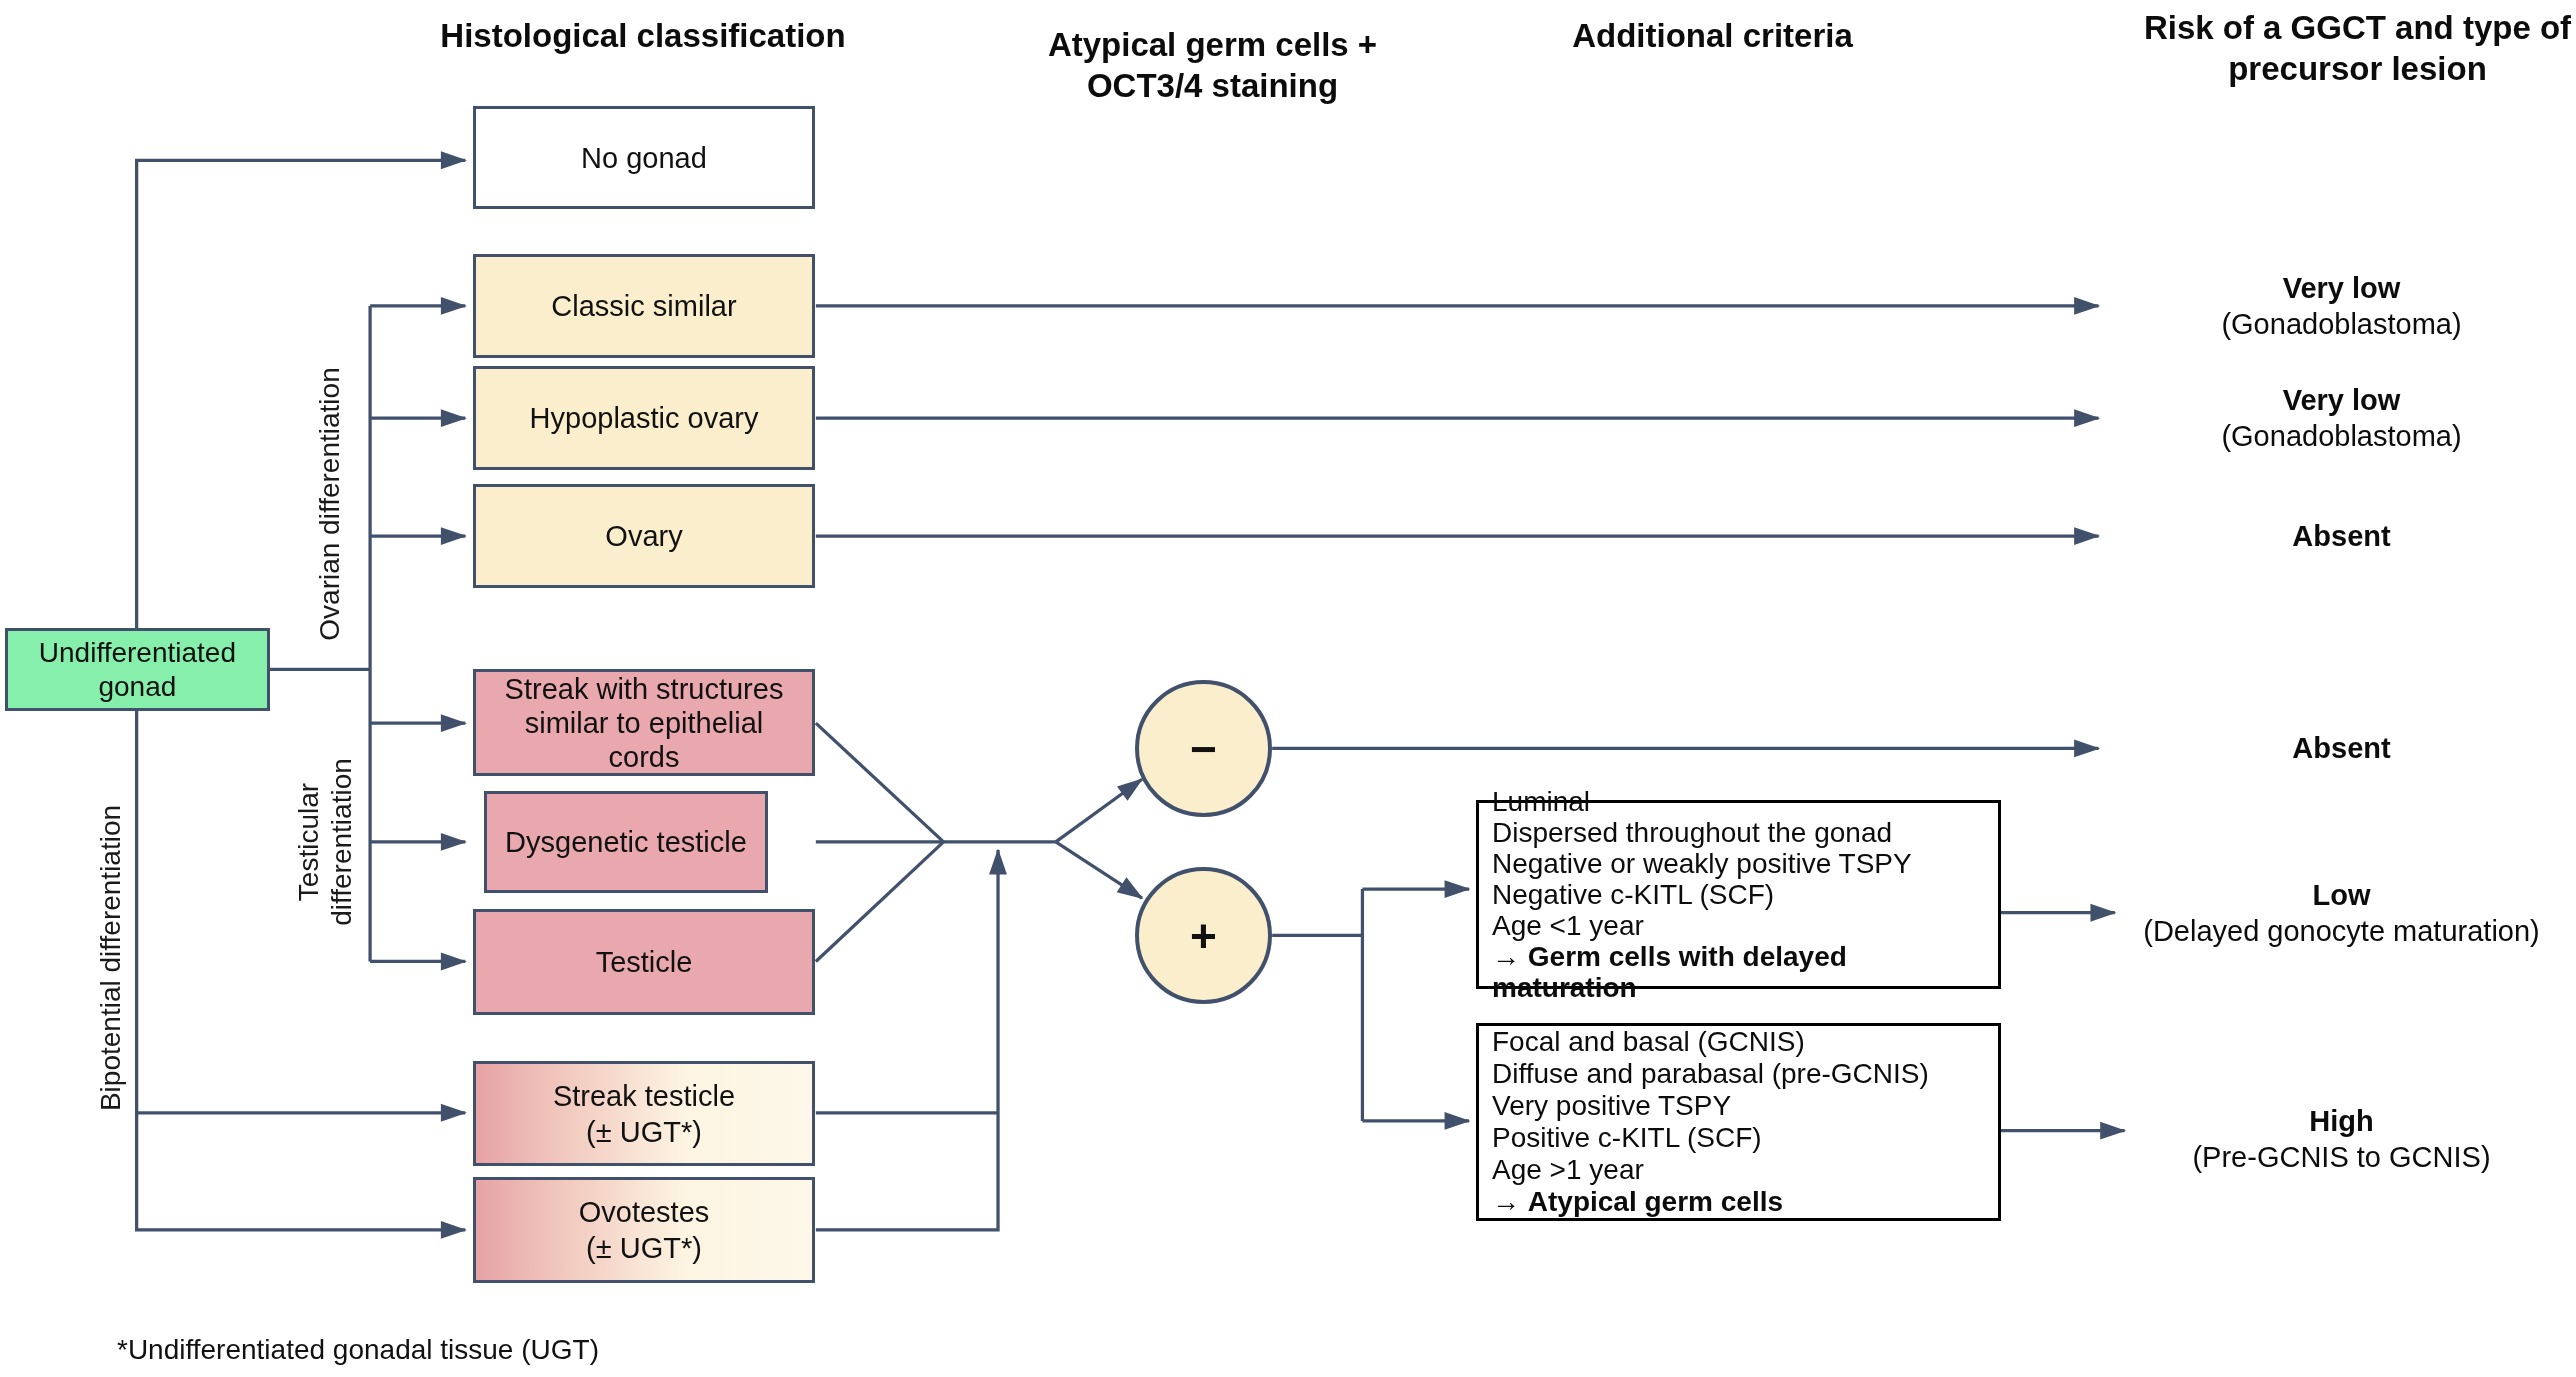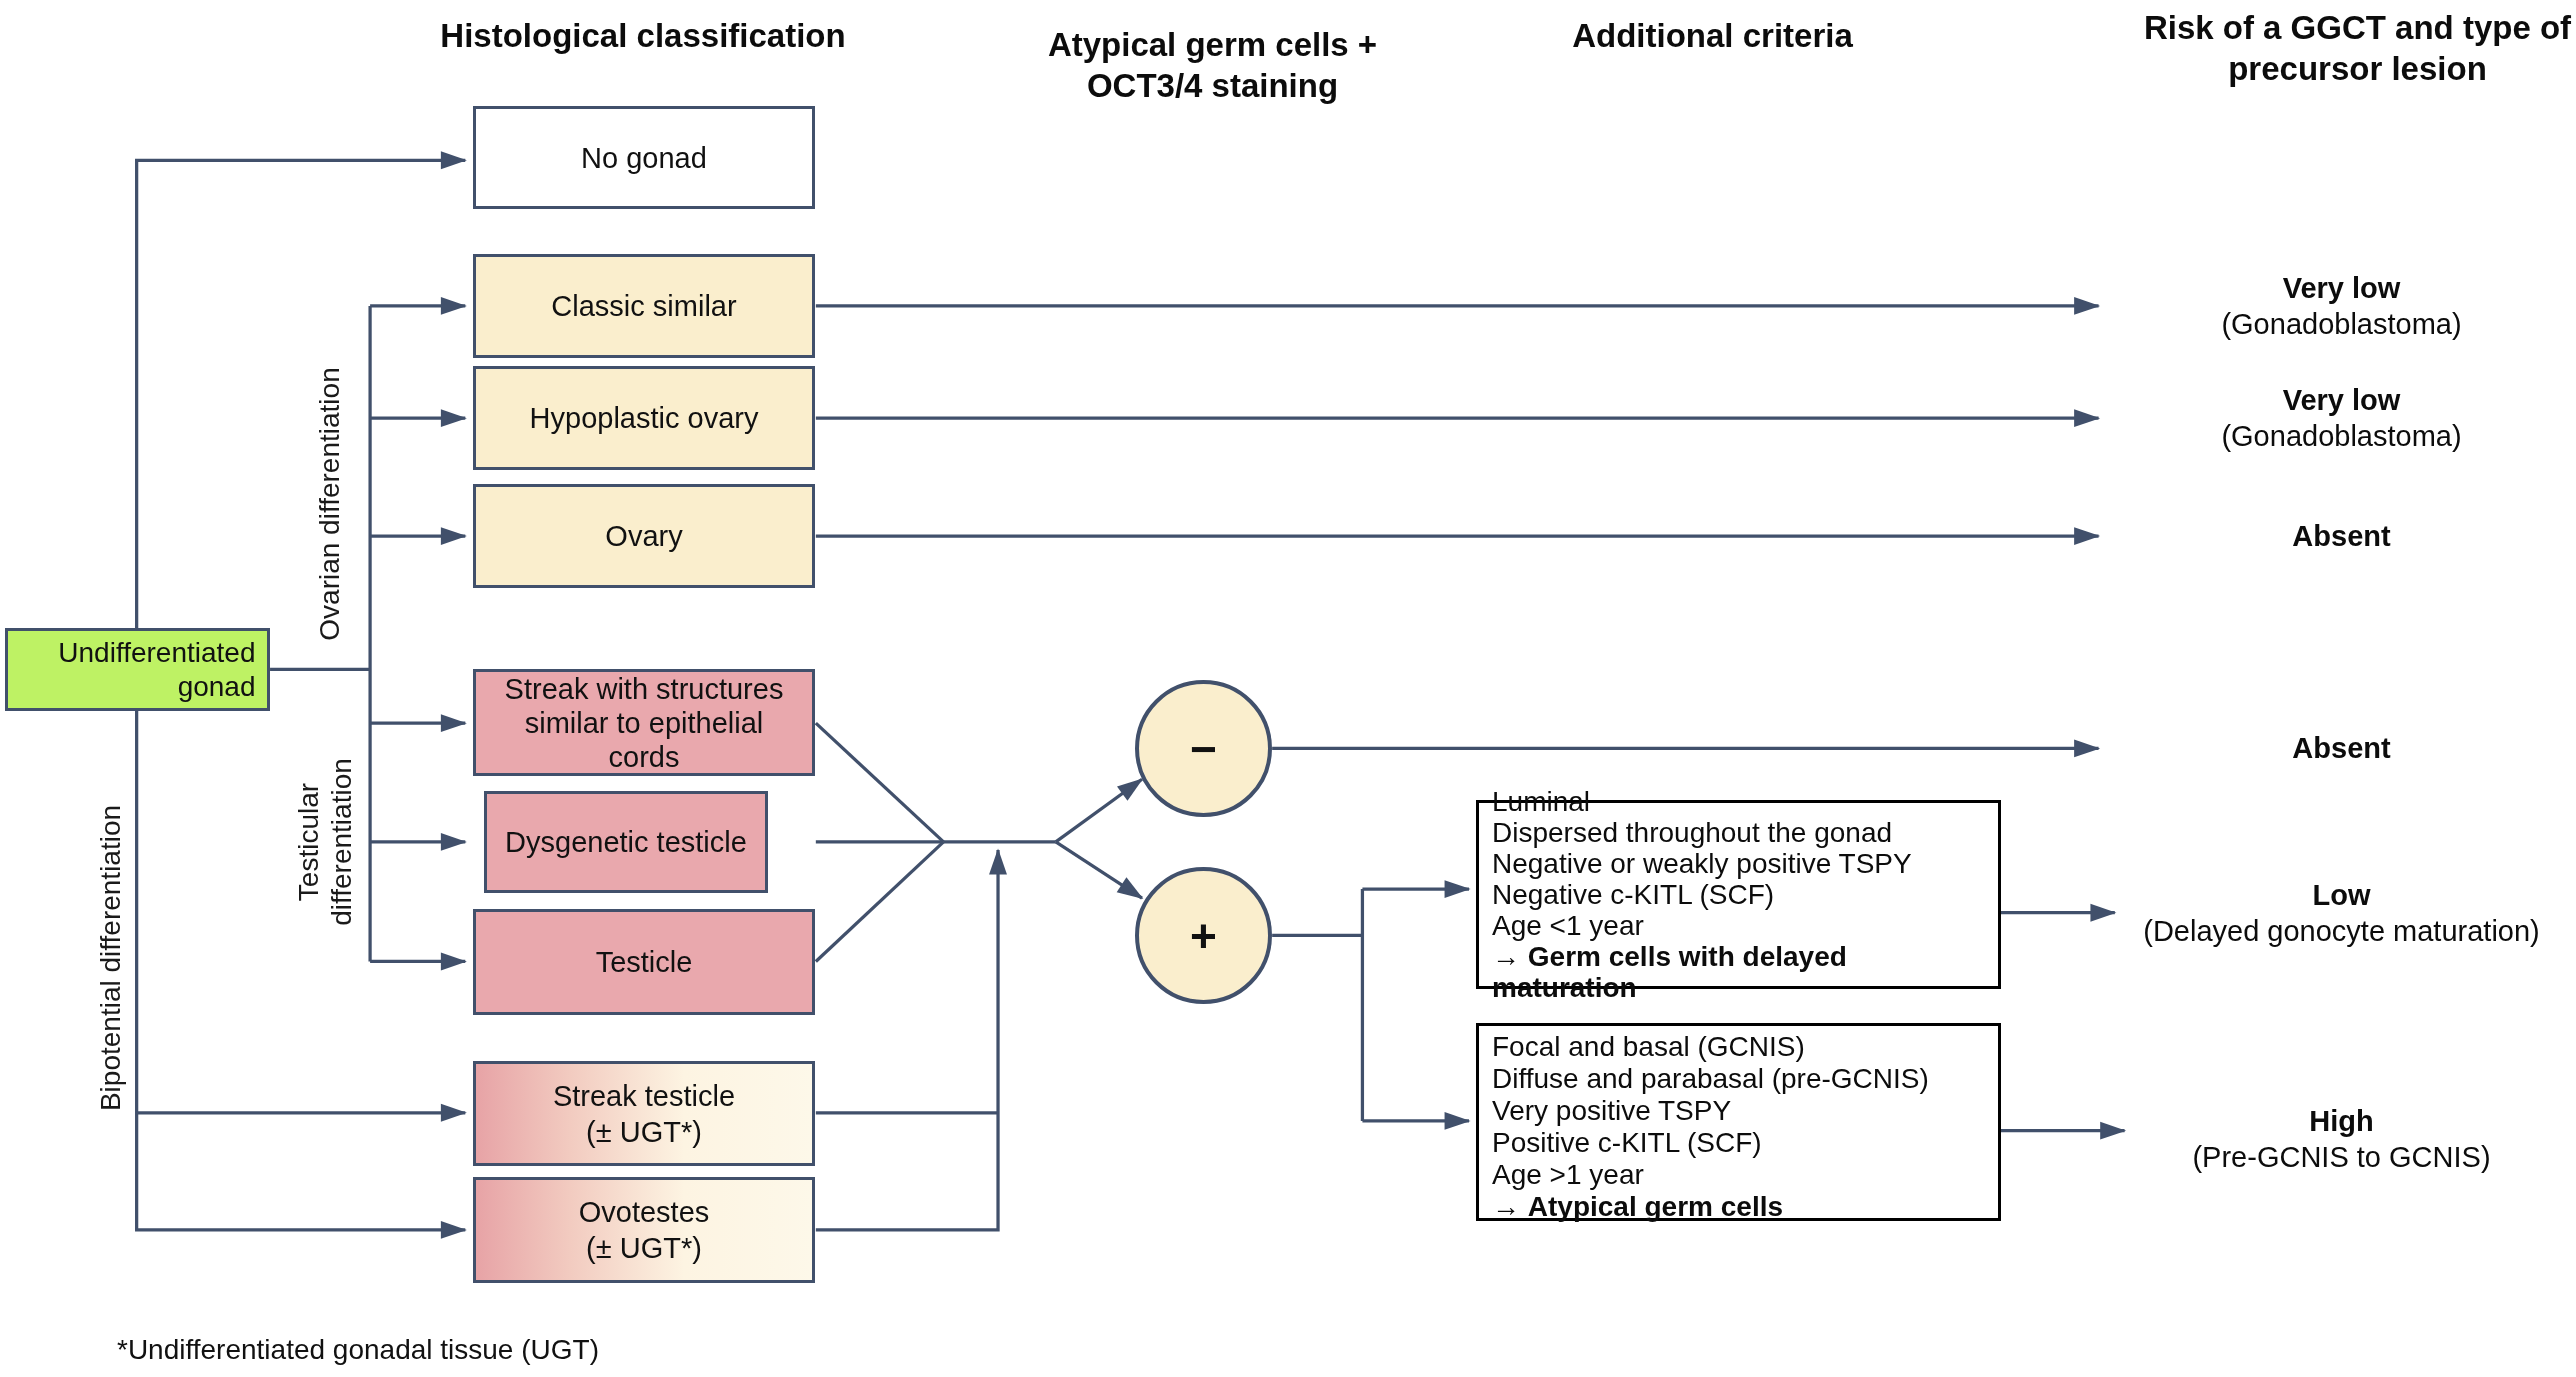--- a/index.html
+++ b/index.html
@@ -22,21 +22,21 @@
   .fbox{
     position:absolute;box-sizing:border-box;
     border:3.3px solid #41506b;background:#ffffff;
     display:flex;flex-direction:column;align-items:center;justify-content:center;
     text-align:center;font-size:29px;line-height:36px;color:#111;
     padding:0 11.4px;
   }
   .cream{background:#faeecd;}
   .pink{background:#e9a8ad;}
   .grad{background:linear-gradient(to right,#e7a3a6 0%,#f2cbc0 28%,#fdf4e2 62%,#fdf8e9 100%);}
-  .gray{background:#bef264;font-size:28px;line-height:34px;text-align:right;}
+  .gray{background:#86efac;font-size:28px;line-height:34px;}
 
   .vlabel{
     position:absolute;font-size:28px;color:#1a1a1a;
     transform:translate(-50%,-50%) rotate(-90deg);
     white-space:nowrap;text-align:center;
   }
   .vlabel.wrap{white-space:normal;width:244px;line-height:33px;}
 
   .circle{
     position:absolute;box-sizing:border-box;
@@ -153,21 +153,21 @@
     <div>Luminal</div>
     <div>Dispersed throughout the gonad</div>
     <div>Negative or weakly positive TSPY</div>
     <div>Negative c-KITL (SCF)</div>
     <div>Age &lt;1 year</div>
     <div>
       <span>→</span>
       <span class="concl">Germ cells with delayed maturation</span>
     </div>
   </div>
-  <div class="criteria" style="left:1476px;top:1023px;width:525px;height:198px;line-height:32px;justify-content:space-between;">
+  <div class="criteria" style="left:1476px;top:1023px;width:525px;height:198px;line-height:32px;">
     <div>Focal and basal (GCNIS)</div>
     <div>Diffuse and parabasal (pre-GCNIS)</div>
     <div>Very positive TSPY</div>
     <div>Positive c-KITL (SCF)</div>
     <div>Age &gt;1 year</div>
     <div>
       <span>→</span>
       <span class="concl">Atypical germ cells</span>
     </div>
   </div>

